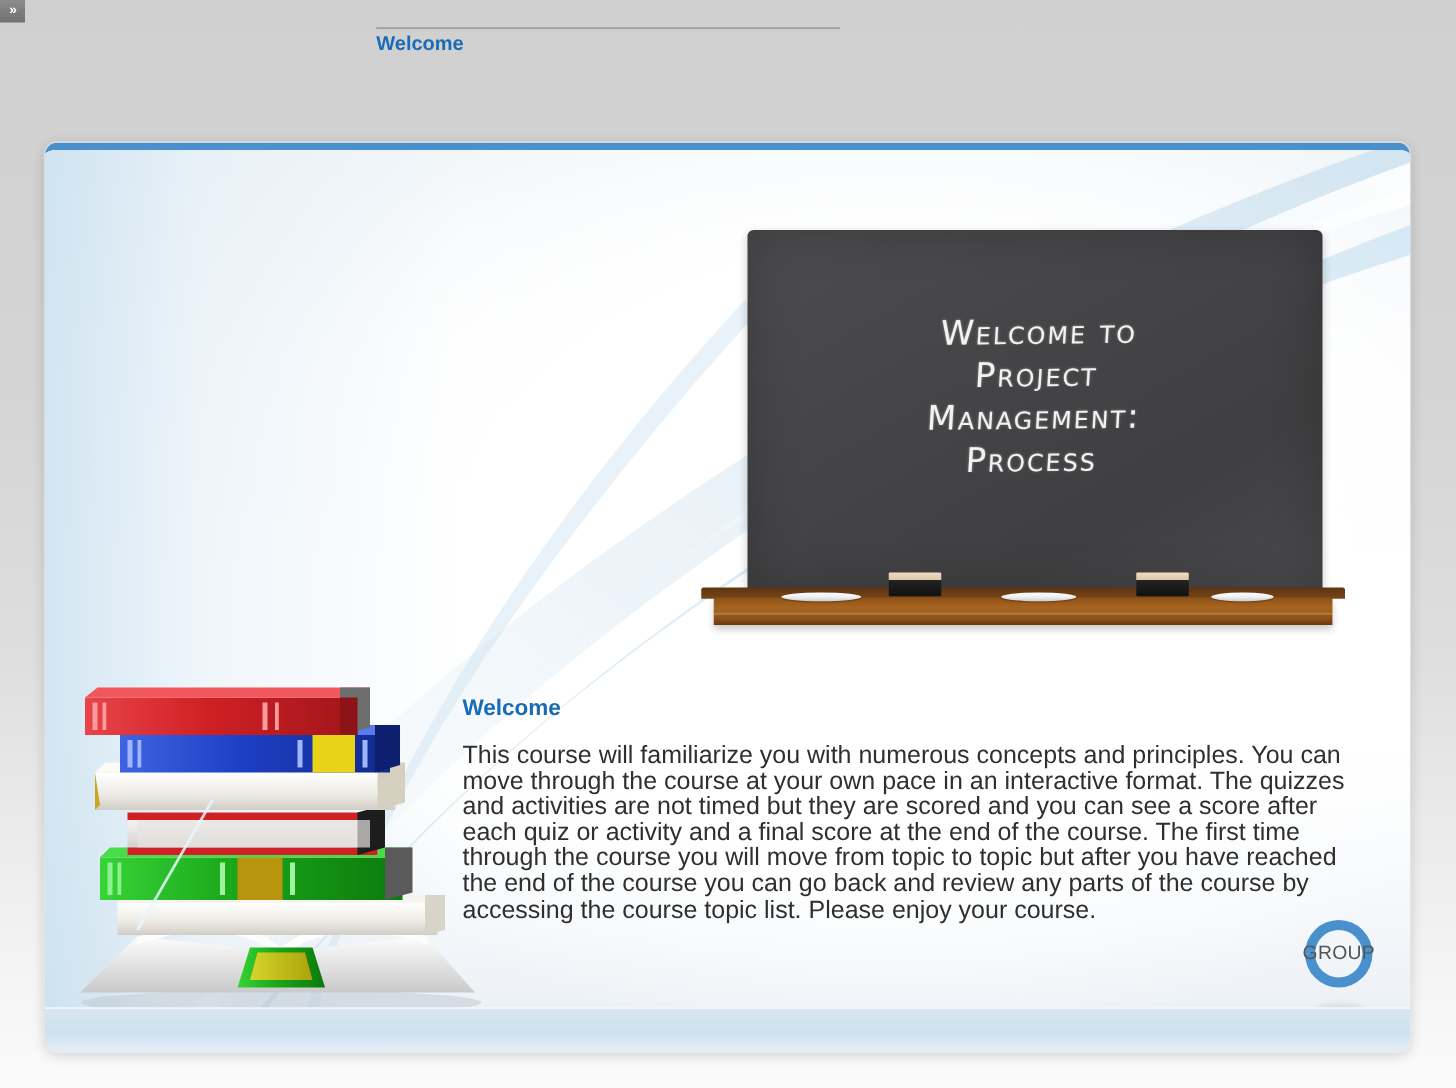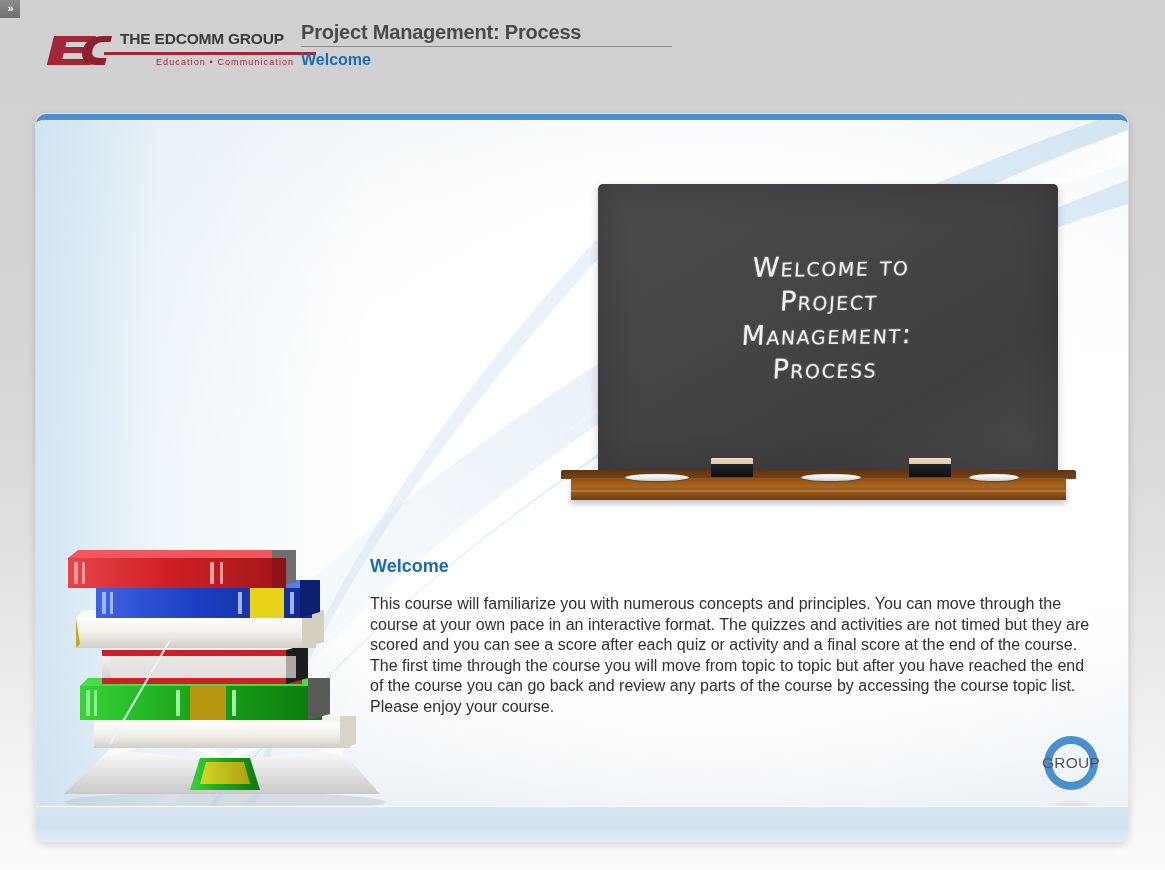--- a/index.html
+++ b/index.html
@@ -243,21 +243,21 @@
     left: 334px; top: 436px;
     width: 730px;
   }
   .content-heading {
     font-size: 18px;
     font-weight: bold;
     color: #1a6bb5;
     margin-bottom: 17px;
   }
   .content-body {
-    font-size: 16px;
+    font-size: 20px;
     line-height: 20.6px;
     color: #2f2f2f;
     width: 726px;
   }
 
   
   .next-button {
     position: absolute;
     left: 1004px; top: 612px;
     width: 62px; height: 62px;
@@ -286,34 +286,22 @@
     filter: blur(3px);
   }
 </style>
 </head>
 <body>
 
 <div class="expand-toggle">»</div>
 
 <div class="header">
 
-  <div class="logo">
-    <div class="logo-mark">
-      <svg width="86" height="34" viewBox="0 0 86 34">
-        <path d="M2 4 L44 4 L44 10 L16 10 L16 15 L40 15 L40 21 L16 21 L16 27 L46 27 L46 33 L2 33 Z" fill="#a32638" transform="skewX(-14) translate(9,0)"></path>
-        <path d="M52 4 C40 4 34 10 34 18 C34 27 41 33 52 33 L60 33 L60 26 L53 26 C47 26 44 23 44 18 C44 13 47 10 53 10 L60 10 L60 4 Z" fill="#8e1f2f" transform="skewX(-14) translate(9,0)"></path>
-      </svg>
-    </div>
-    <div class="logo-name">THE EDCOMM GROUP</div>
-    <div class="logo-rule"></div>
-    <div class="logo-tagline">Education  •  Communication</div>
-  </div>
 
   <div class="title-block">
-    <div class="course-title">Project Management: Process</div>
     <div class="title-rule"></div>
     <div class="course-subtitle">Welcome</div>
   </div>
 
 </div>
 
 <div class="stage">
 
   <div class="stage-bg"></div>
   <div class="stage-wash"></div>

